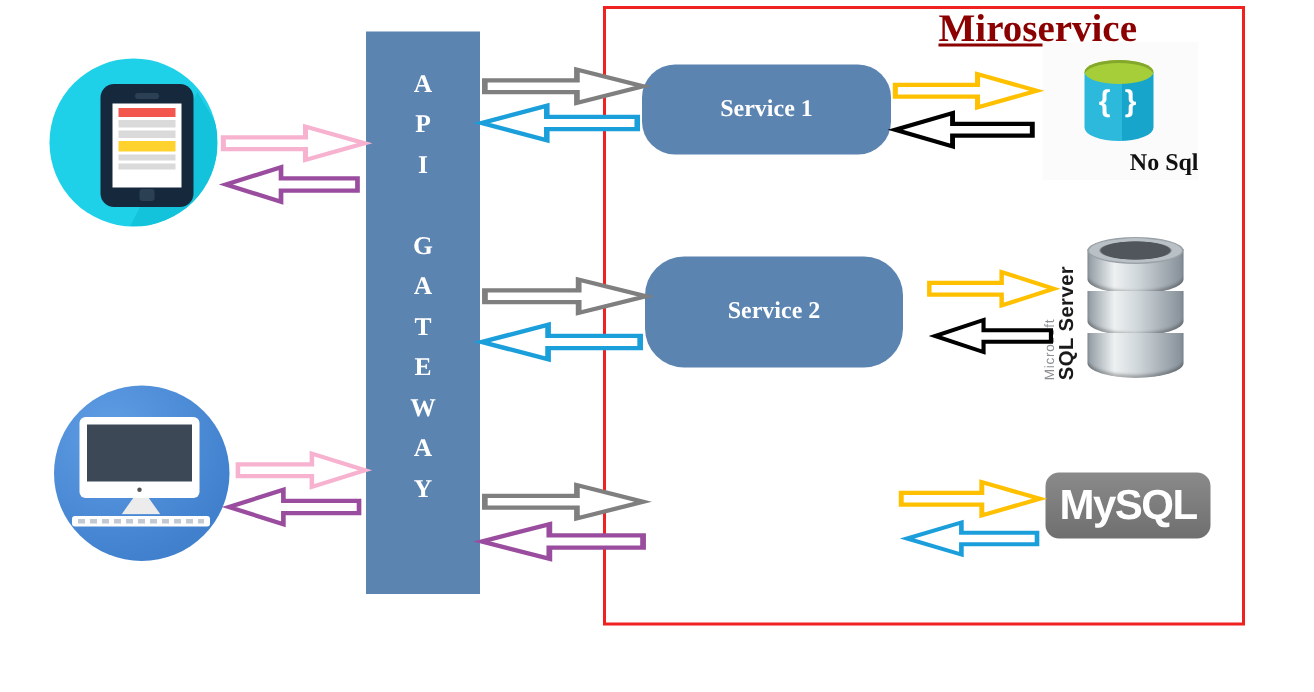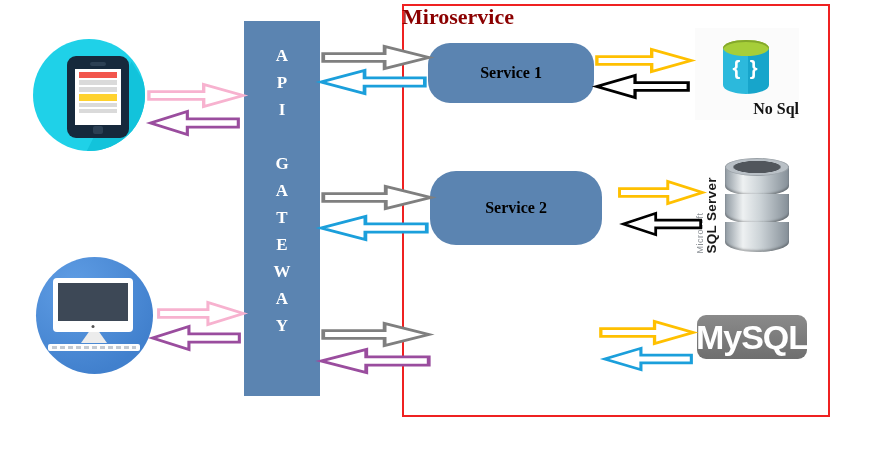--- a/index.html
+++ b/index.html
@@ -2,29 +2,29 @@
 <html><head>
 <meta charset="utf-8">
 <style>
   html,body{margin:0;padding:0;background:#fff;}
   .canvas{position:relative;width:876px;height:461px;background:#fff;overflow:hidden;
           font-family:"Liberation Serif",serif;}
   .abs{position:absolute;}
 
   
   .redbox{left:402px;top:4px;width:428px;height:413px;border:2px solid #ef2121;box-sizing:border-box;}
-  .title{left:402px;top:4px;width:356px;text-align:left;font-size:22px;font-weight:bold;color:#8b0000;}
+  .title{left:402px;top:4px;width:356px;text-align:right;font-size:26px;font-weight:bold;color:#8b0000;text-decoration:underline;}
 
   
   .gateway{left:244px;top:21px;width:76px;height:375px;background:#5b84b1;}
   .gateway-text{width:100%;padding-top:21px;text-align:center;color:#fff;font-weight:bold;
                 font-size:17px;line-height:27px;white-space:pre-line;}
 
   
-  .service{background:#5b84b1;color:#000000;font-weight:bold;font-size:16px;
+  .service{background:#5b84b1;color:#ffffff;font-weight:bold;font-size:16px;
            display:flex;align-items:center;justify-content:center;}
   .s1{left:428px;top:43px;width:166px;height:60px;border-radius:22px;}
   .s2{left:430px;top:171px;width:172px;height:74px;border-radius:26px;}
   .s3{left:428px;top:313px;width:170px;height:70px;border-radius:26px;}
 
   
   svg.arrow{position:absolute;overflow:visible;}
   svg.arrow.flip{transform:scaleX(-1);}
 
   
@@ -83,21 +83,21 @@
   .sql-seg{position:absolute;left:0;width:100%;height:30px;
            background:linear-gradient(90deg,#8f99a1 0%,#eef1f2 28%,#ccd3d7 55%,#848e97 100%);
            border-radius:0 0 50% 50% / 0 0 10px 10px;
            box-shadow:inset 0 -2px 2px rgba(0,0,0,0.25);}
   .seg1{top:8px;} .seg2{top:36px;} .seg3{top:64px;}
 
   
   .mysql-logo{left:697px;top:315px;width:110px;height:44px;border-radius:9px;
               background:linear-gradient(180deg,#8a8a8a,#6f6f6f);
               display:flex;align-items:center;justify-content:center;
-              font-family:"Liberation Sans",sans-serif;font-weight:bold;font-size:34px;
+              font-family:"Liberation Sans",sans-serif;font-weight:bold;font-size:28px;
               color:#fff;letter-spacing:-1px;}
 </style>
 </head>
 <body>
 
 <div class="canvas">
 
   <svg width="0" height="0">
     <defs>
       <path id="blockArrow" d="M3,12 H60 V3 L101,17 L60,31 V22 H3 Z" fill="#ffffff" stroke-width="3.5" stroke-linejoin="miter"></path>

